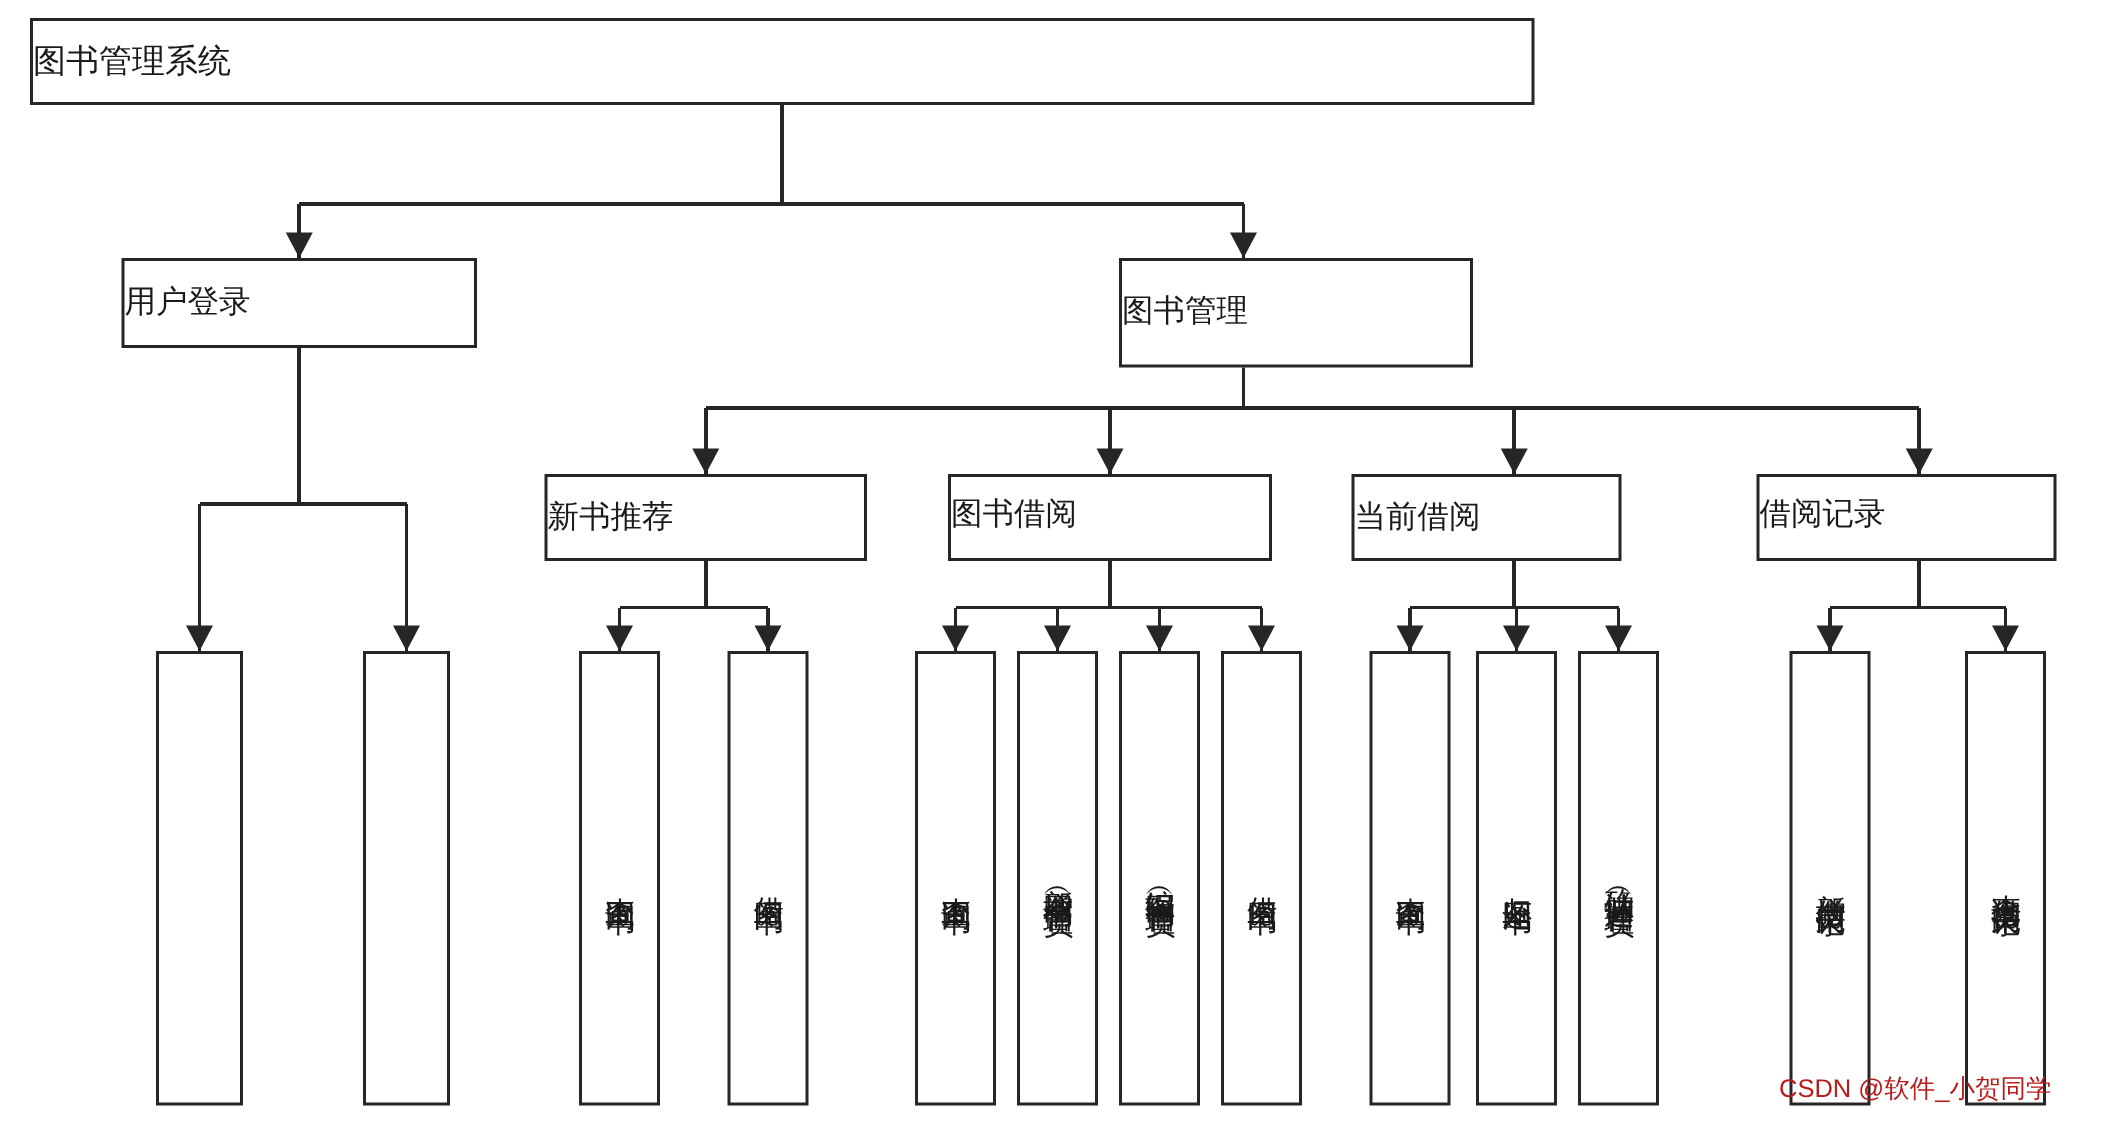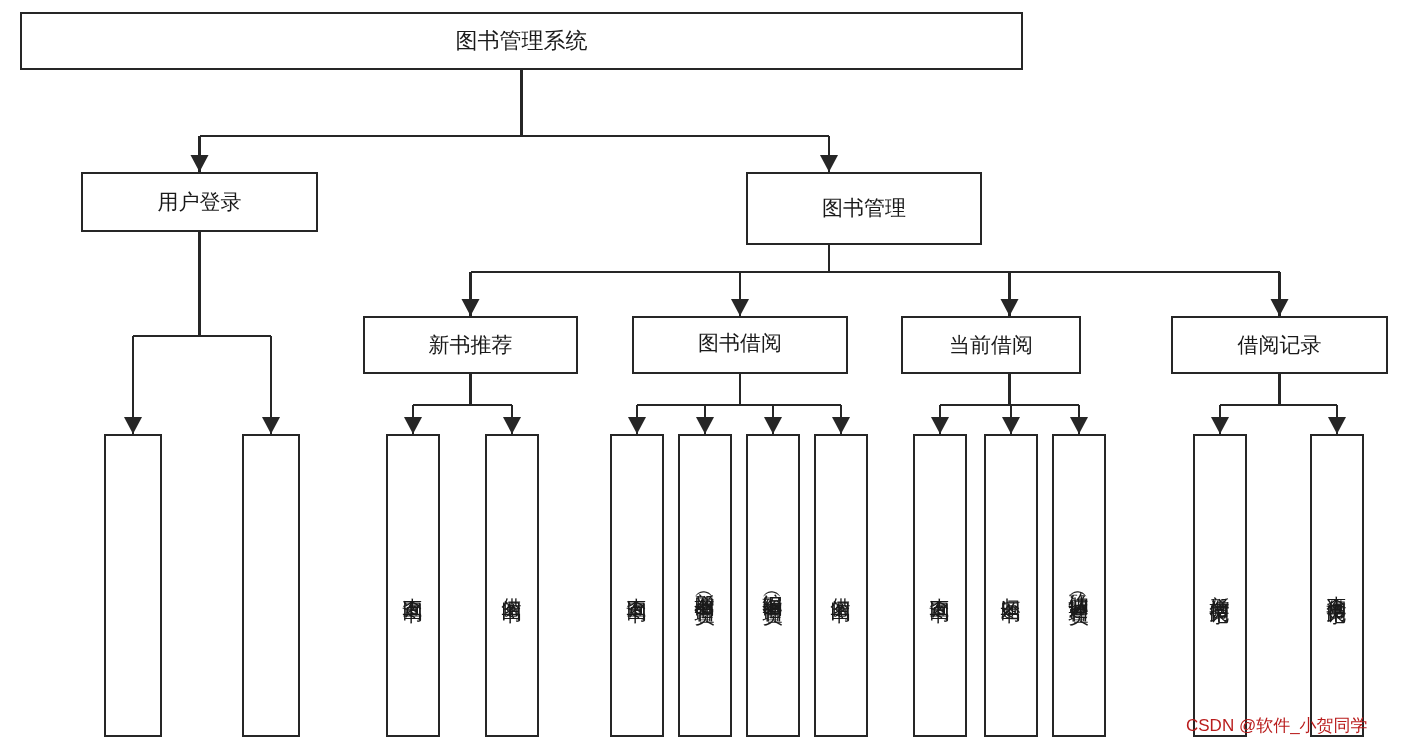--- a/index.html
+++ b/index.html
@@ -21,21 +21,20 @@
     height: 747px;
     background: #ffffff;
   }
   .node {
     position: absolute;
     box-sizing: border-box;
     background: #ffffff;
     border: 2px solid #262626;
     display: flex;
     align-items: center;
-    justify-content: center;
     overflow: hidden;
   }
   .node-label {
     color: #1a1a1a;
     text-align: center;
     line-height: 1.15;
     white-space: nowrap;
     user-select: none;
   }
   
@@ -152,21 +151,21 @@
       </div>
       <div class="node horiz" style="left: 363px; top: 316px; width: 215px; height: 58px;">
         <span class="node-label">新书推荐</span>
       </div>
       <div class="node horiz" style="left: 632px; top: 316px; width: 216px; height: 58px; font-family: Liberation Mono, monospace;">
         <span class="node-label">图书借阅</span>
       </div>
       <div class="node horiz" style="left: 901px; top: 316px; width: 180px; height: 58px;">
         <span class="node-label">当前借阅</span>
       </div>
-      <div class="node horiz" style="left: 1171px; top: 316px; width: 217px; height: 58px;">
+      <div class="node horiz" style="left: 1171px; top: 316px; width: 200px; height: 58px; font-family: Liberation Mono, monospace;">
         <span class="node-label">借阅记录</span>
       </div>
       <div class="node vert align-bottom" style="left: 104px; top: 434px; width: 58px; height: 303px;">
         <span class="node-label">用户登录</span>
       </div>
       <div class="node vert align-bottom" style="left: 242px; top: 434px; width: 58px; height: 303px;">
         <span class="node-label">注销登录</span>
       </div>
       <div class="node vert" style="left: 386px; top: 434px; width: 54px; height: 303px;">
         <span class="node-label">查询图书</span>

